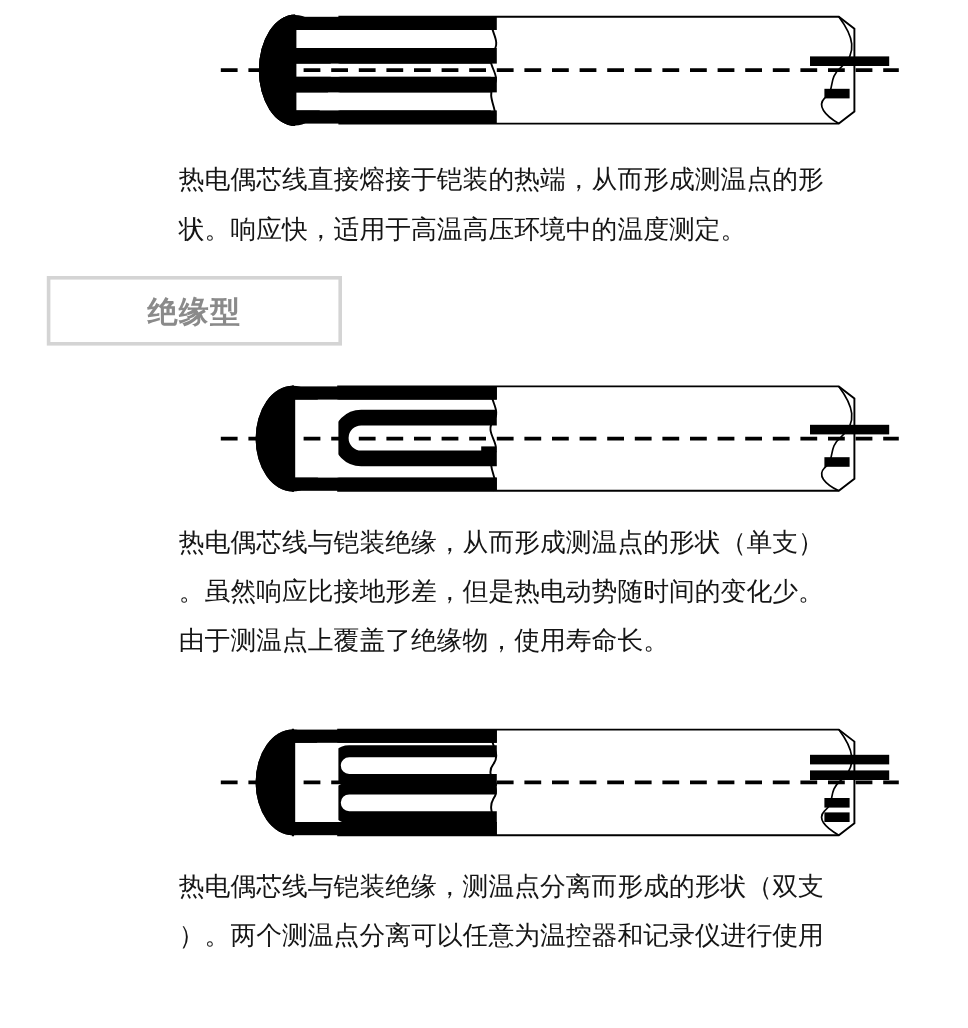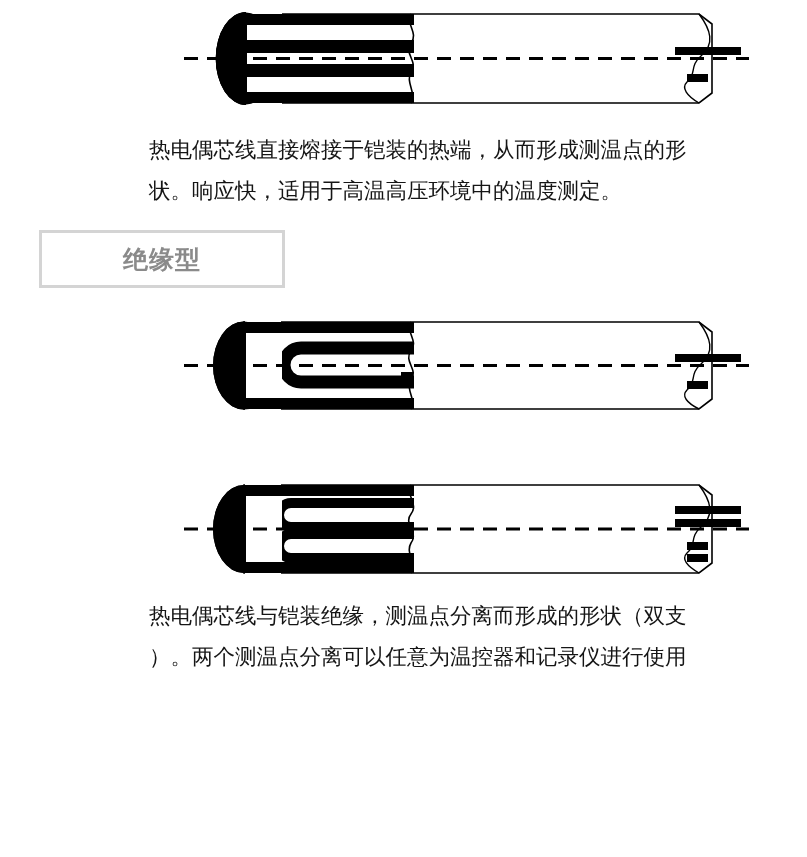--- a/index.html
+++ b/index.html
@@ -159,20 +159,23 @@
       <path d="M 660 12 C 672 28 676 42 662 54 C 650 64 658 72 648 80 C 642 86 648 93 660 99" fill="none" stroke="#000000" stroke-width="1.4"></path>
       <rect x="636" y="44" width="66" height="8" fill="#000000"></rect>
       <rect x="648" y="71" width="21" height="8" fill="#000000"></rect>
 
       <line x1="145" y1="55.5" x2="710" y2="55.5" stroke="#000000" stroke-width="3.2" stroke-dasharray="14 9"></line>
     </svg>
   </div>
 
   <div class="spacer-1"></div>
 
+  <div class="para">热电偶芯线与铠装绝缘，从而形成测温点的形状（单支）
+。虽然响应比接地形差，但是热电动势随时间的变化少。
+由于测温点上覆盖了绝缘物，使用寿命长。</div>
 
   <div class="spacer-2"></div>
 
 
   <div class="spacer-3"></div>
 
   <div class="diagram">
     <svg width="807" height="112" viewBox="0 0 807 112" xmlns="http://www.w3.org/2000/svg">
 
       <path d="M 205 13 L 660 13 L 673 23 L 673 91 L 660 101 L 205 101 Z" fill="#ffffff" stroke="#000000" stroke-width="1.6"></path>

